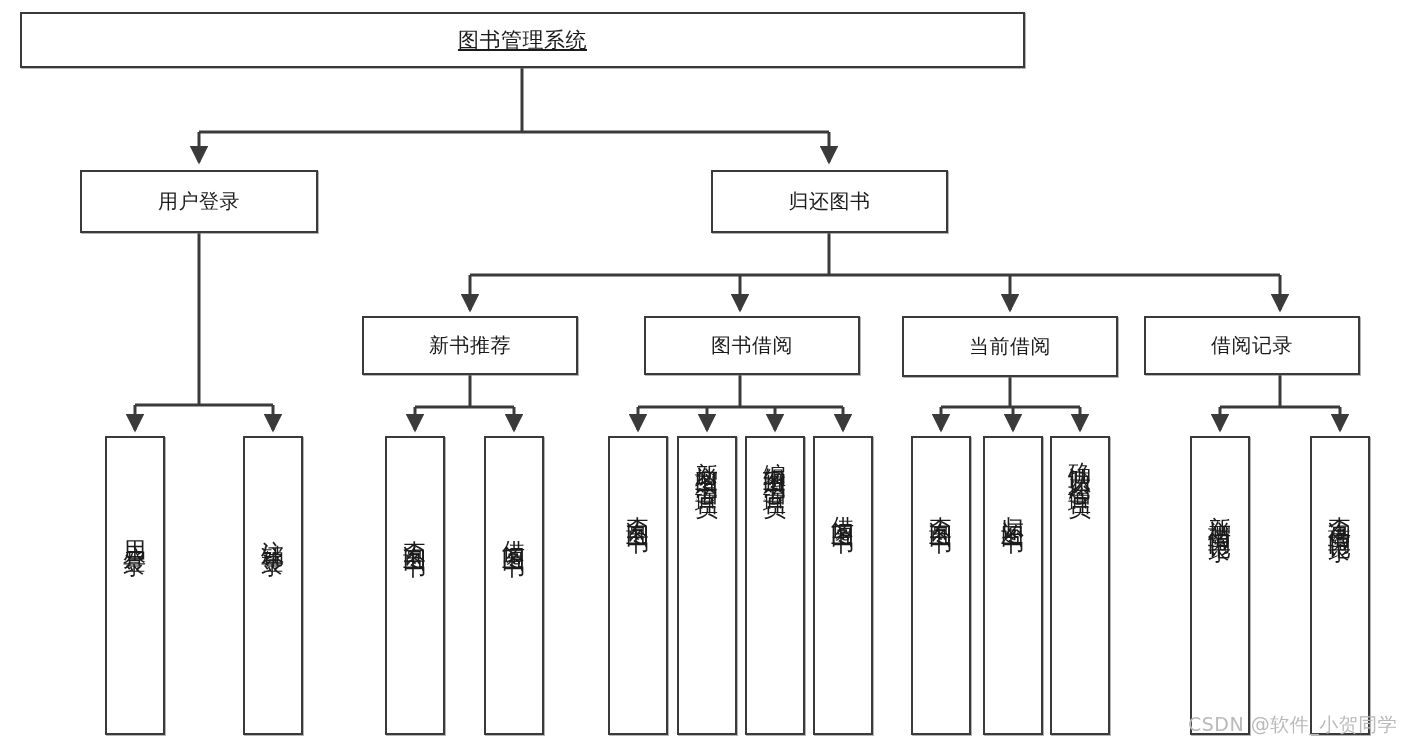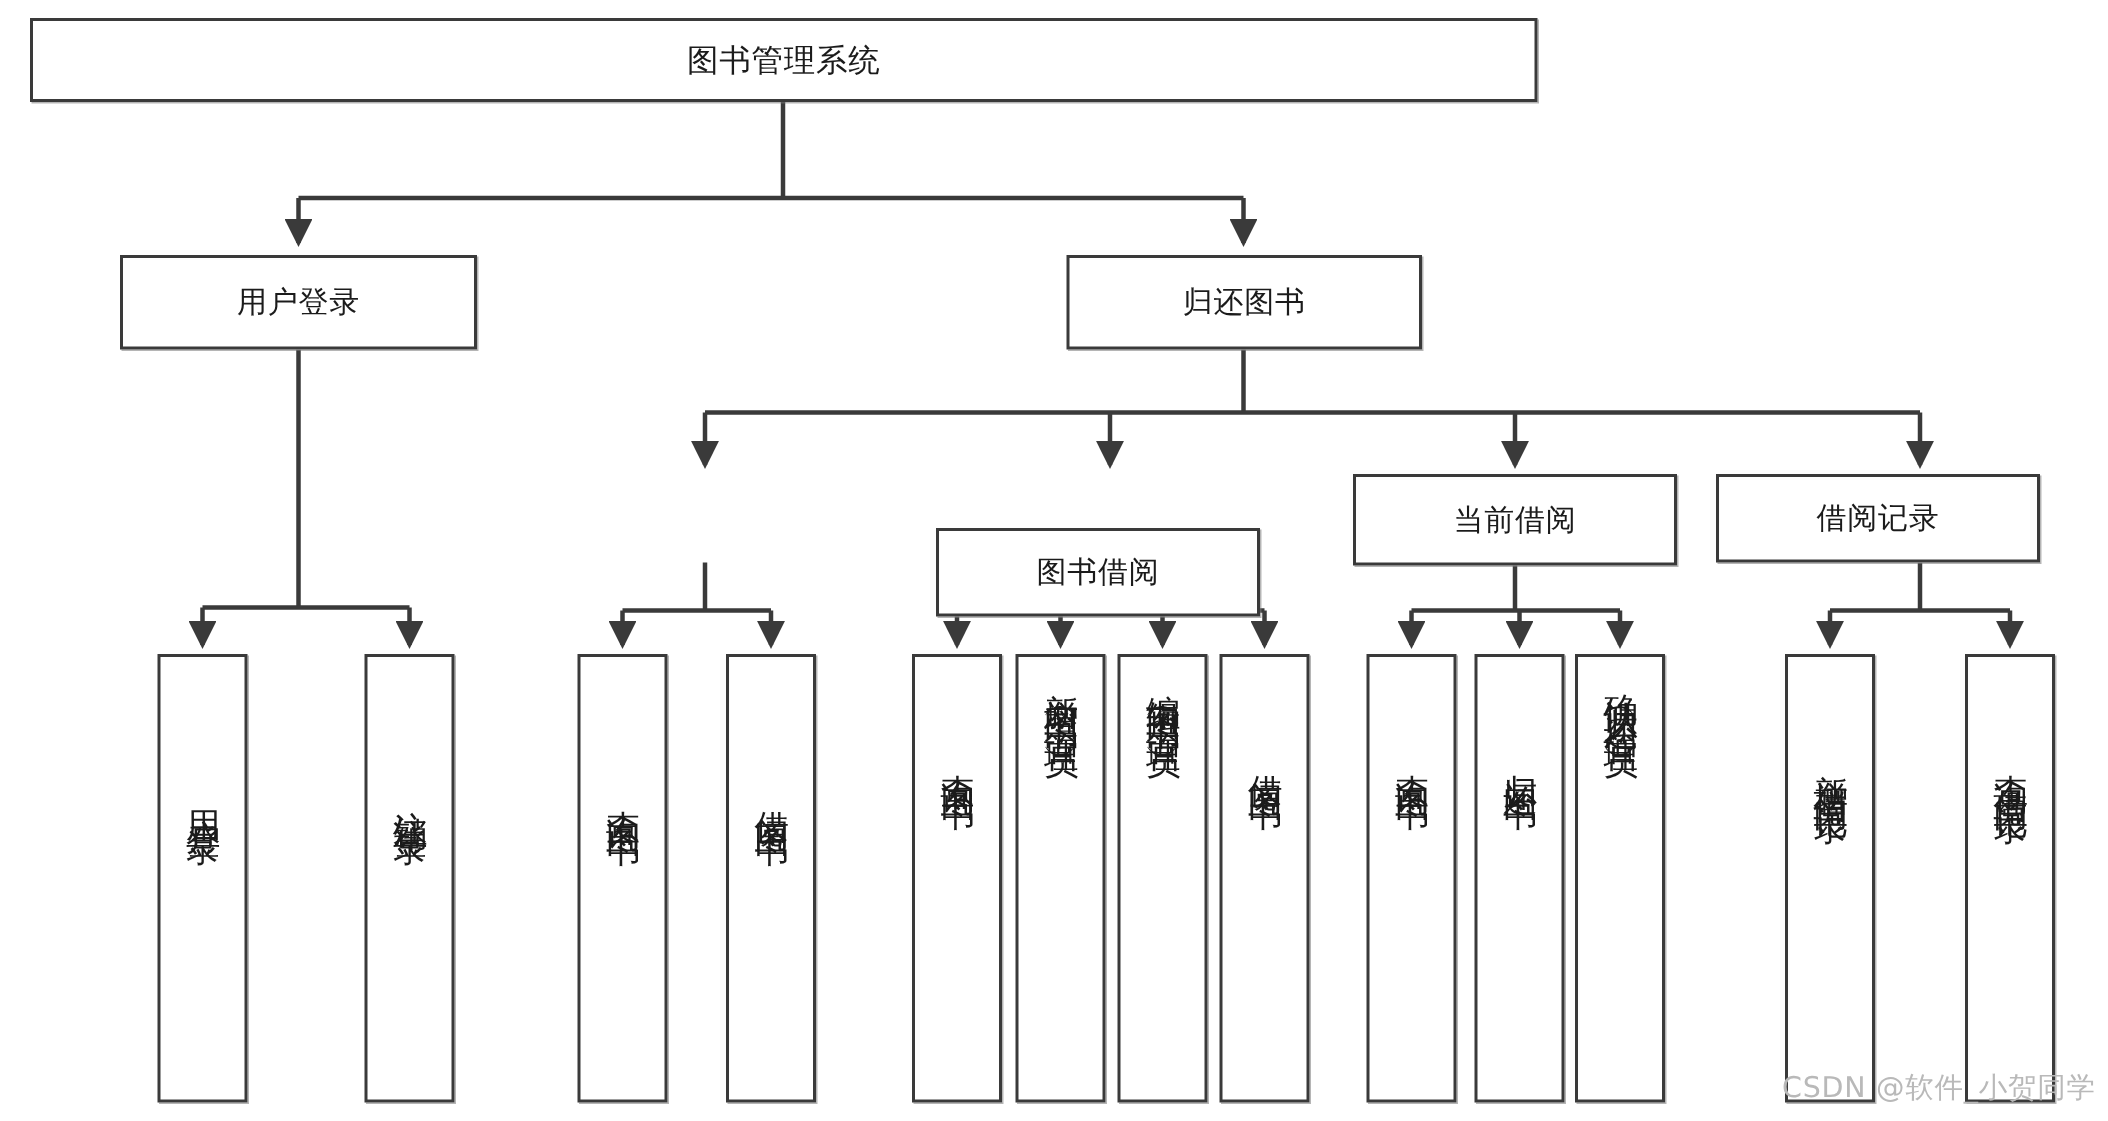--- a/index.html
+++ b/index.html
@@ -34,21 +34,21 @@
     align-items: center;
     justify-content: center;
     color: #1b1b1b;
     box-shadow: 1px 1px 0 rgba(120,120,120,0.55);
   }
   .node .label {
     display: block;
     text-align: center;
     letter-spacing: 0.5px;
   }
-  .node.root { font-size: 21px; }
+  .node.root { font-size: 21px; text-decoration: underline; }
   .node.lvl2 { font-size: 20px; }
   .node.lvl3 { font-size: 20px; }
 
   
   .node.leaf {
     align-items: flex-start;
     justify-content: center;
     padding: 6px 0;
   }
   .node.leaf .label {
@@ -135,21 +135,24 @@
     <span class="label">图书管理系统</span>
   </div>
 
   <div class="node lvl2" style="left:80px; top:170px; width:238px; height:63px;">
     <span class="label">用户登录</span>
   </div>
   <div class="node lvl2" style="left:711px; top:170px; width:237px; height:63px;">
     <span class="label">归还图书</span>
   </div>
 
-  <div class="node lvl3" style="left:624px; top:316px; width:216px; height:59px;margin-top:36px;">
+  <div class="node lvl3" style="left:362px; top:316px; width:216px; height:59px;">
+    <span class="label">新书推荐</span>
+  </div>
+  <div class="node lvl3" style="left:644px; top:316px; width:216px; height:59px;">
     <span class="label">图书借阅</span>
   </div>
   <div class="node lvl3" style="left:902px; top:316px; width:216px; height:61px;">
     <span class="label">当前借阅</span>
   </div>
   <div class="node lvl3" style="left:1144px; top:316px; width:216px; height:59px;">
     <span class="label">借阅记录</span>
   </div>
 
   <div class="node leaf mid" style="left:105px; top:436px; width:60px; height:299px;">

